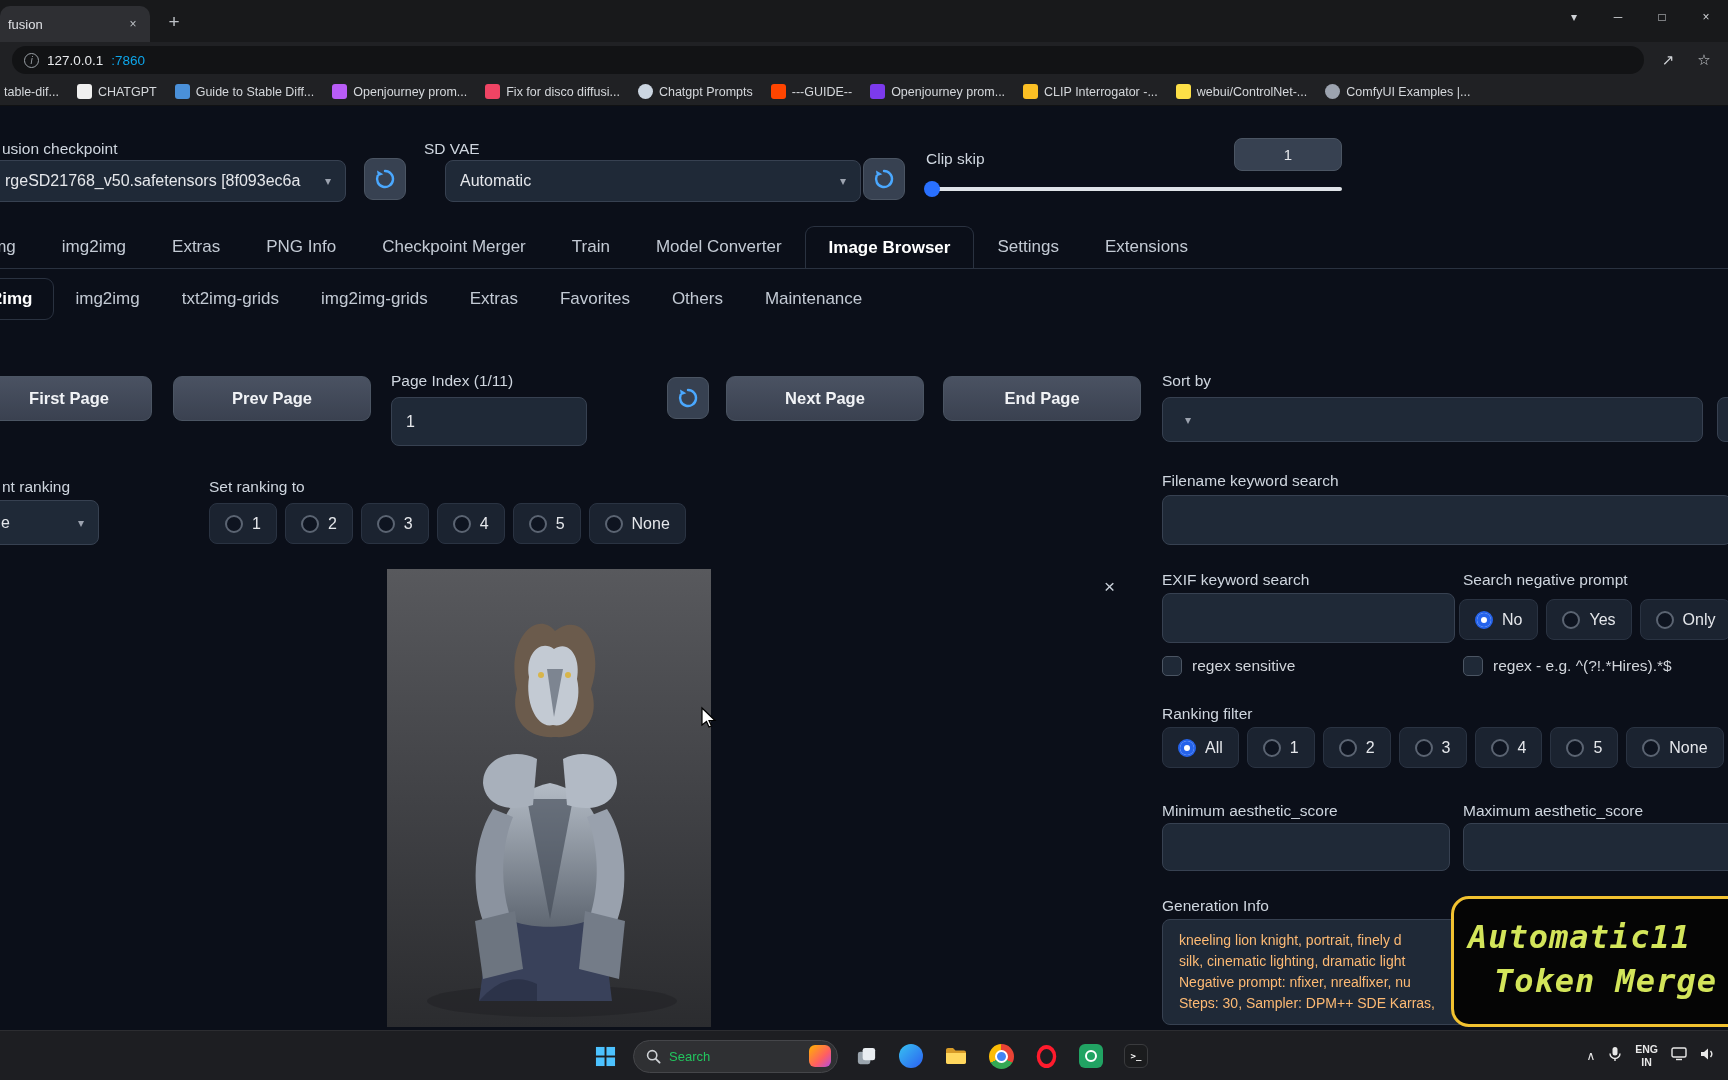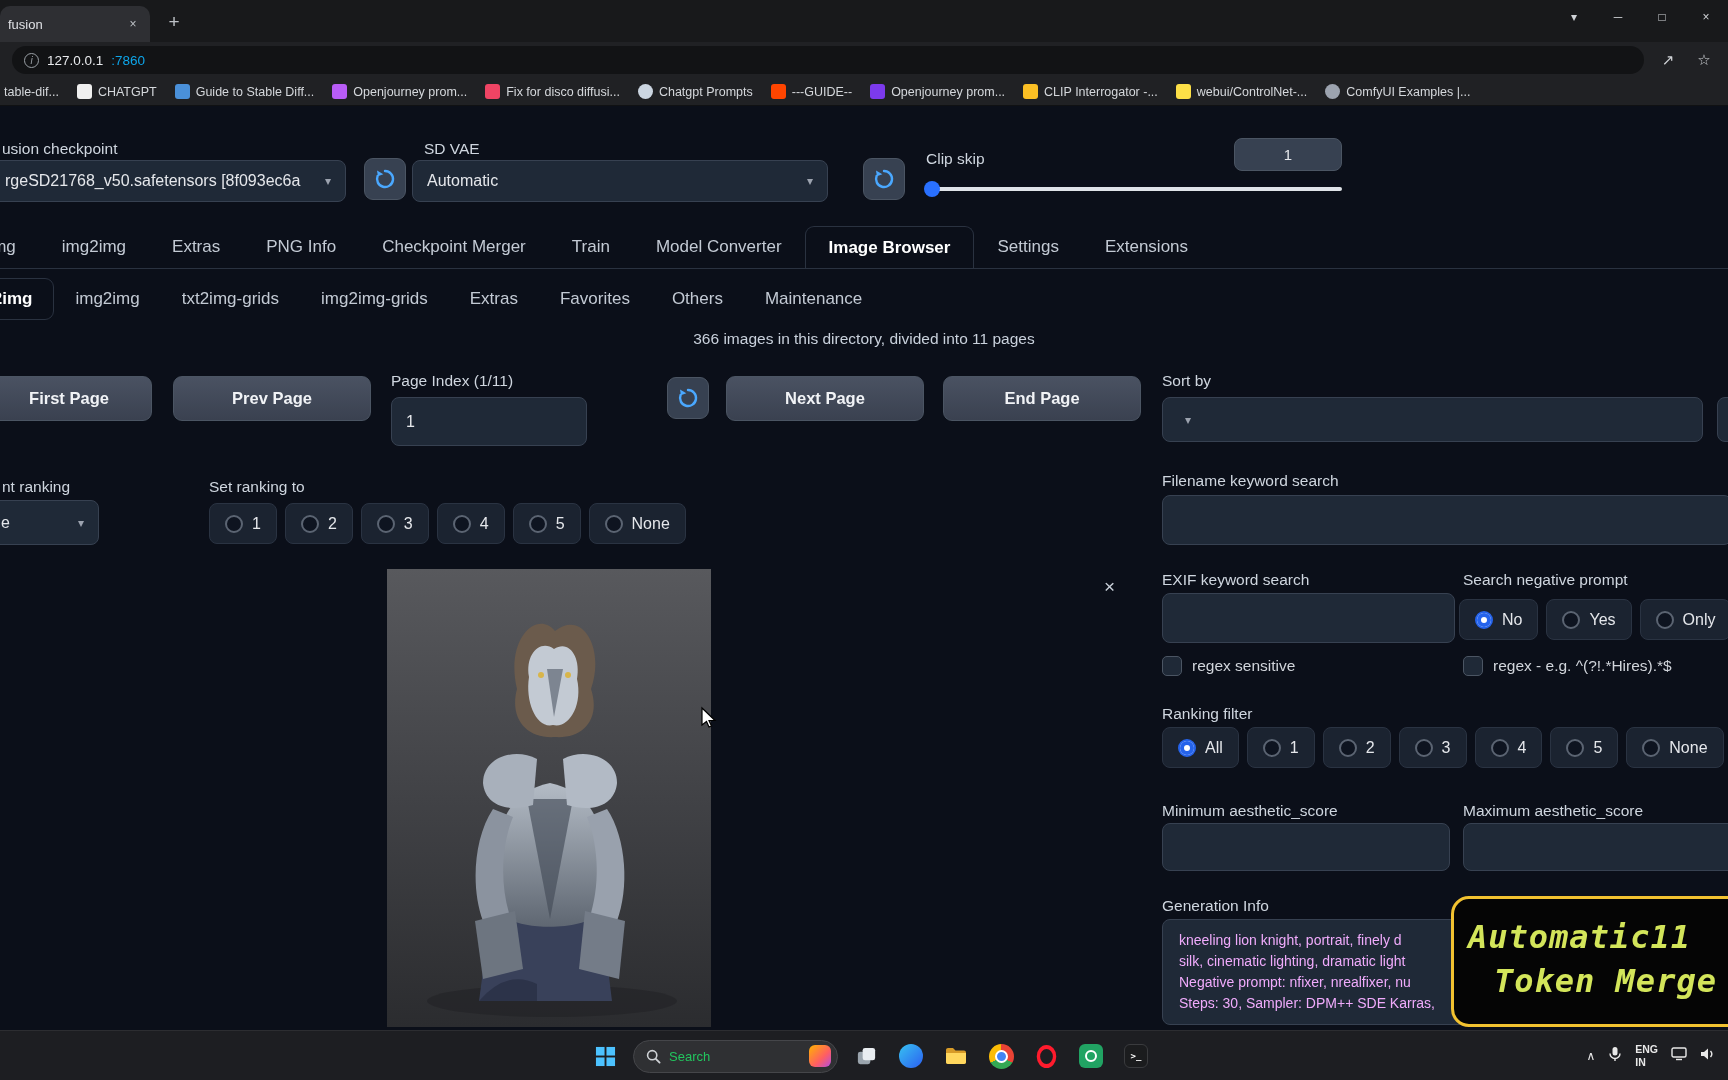--- a/index.html
+++ b/index.html
@@ -66,21 +66,21 @@
   #subtabs .strip{display:flex;margin-left:-50px;height:100%}
   .stab{padding:0 21px;display:flex;align-items:center;font-size:17px;color:#c3cad4;white-space:nowrap}
   .stab.sel{color:#fff;font-weight:700;border:1px solid #2a3240;border-radius:9px;background:#0b0f19}
 
   #summary{position:absolute;top:224px;left:0;width:1728px;text-align:center;font-size:15.5px;color:#c9d1dc}
 
   
   #clip-track{position:absolute;left:926px;top:81px;width:416px;height:4px;background:#dfe3e8;border-radius:2px}
   #clip-knob{position:absolute;left:-2px;top:-6px;width:16px;height:16px;border-radius:50%;background:#2970ff}
 
-  #gi-box{line-height:1.5;font-size:14px;color:#f0abfc;overflow:hidden}
+  #gi-box{line-height:1.5;font-size:14px;color:#fdba74;overflow:hidden}
   #gi-box .txt{white-space:pre-line;width:305px;padding:10px 0 0 2px}
 
   
   #overlay{position:absolute;left:1451px;top:790px;width:390px;height:131px;background:#050505;
            border:3px solid #f2c230;border-radius:18px;z-index:5;
            font-family:"DejaVu Sans Mono",monospace;font-style:italic;font-weight:800;
            color:#d3e55a;font-size:32px;line-height:44px;padding:16px 0 0 14px;letter-spacing:1px}
   #overlay .l2{padding-left:26px}
 
   
@@ -93,21 +93,21 @@
   #highlight{width:22px;height:22px;border-radius:6px;background:linear-gradient(135deg,#ffb300,#ff5e62 60%,#b24de0)}
   .copilot{width:24px;height:24px;border-radius:50%;background:linear-gradient(135deg,#37c2f1,#2b5ff1)}
   .chrome{width:25px;height:25px;border-radius:50%;background:conic-gradient(#ea4335 0 120deg,#34a853 120deg 240deg,#fbbc05 240deg 360deg);position:relative}
   .chrome::after{content:"";position:absolute;inset:6px;border-radius:50%;background:#4285f4;border:2.5px solid #fff}
   .opera{width:23px;height:23px;border-radius:50%;border:4.5px solid #ff1b2d;transform:scaleX(.85)}
   .greenapp{width:24px;height:24px;border-radius:6px;background:#21a363;position:relative}
   .greenapp::after{content:"";position:absolute;inset:6px;border-radius:50%;border:2.5px solid #fff}
   .term{width:24px;height:24px;border-radius:6px;background:#1b1c1e;border:1px solid #3a3b3e;color:#fff;
         font:700 9px "DejaVu Sans Mono",monospace;display:flex;align-items:center;justify-content:center}
   #tb-tray{position:absolute;right:12px;top:0;height:50px;display:flex;align-items:center;gap:13px;color:#e8e8e8}
-  #lang{display:flex;flex-direction:column;align-items:flex-start;font-size:10.5px;font-weight:700;line-height:1.2}
+  #lang{display:flex;flex-direction:column;align-items:center;font-size:10.5px;font-weight:700;line-height:1.2}
   #trayup{font-size:12px;color:#e8e8e8}
 
   #cursor{position:absolute;left:698px;top:706px;z-index:9}
 </style>
 </head>
 <body>
 
 <div id="root">
 
   <div id="tabbar">
@@ -188,21 +188,21 @@
       <span class="caret">▾</span>
     </div>
     <div class="abs tbtn" style="left:364px;top:52px">
       <svg width="22" height="22" viewBox="0 0 22 22">
           <path d="M11 3 A8 8 0 1 1 3.6 8" fill="none" stroke="#4aa8ff" stroke-width="2.4" stroke-linecap="round"></path>
           <path d="M3 2.5 L3.9 8.3 L9.4 6.2 Z" fill="#4aa8ff"></path>
         </svg>
     </div>
 
     <div class="abs lab" style="left:424px;top:34px">SD VAE</div>
-    <div class="abs dd" style="left:412px;top:54px;width:416px;height:42px">
+    <div class="abs dd" style="left:445px;top:54px;width:416px;height:42px">
       <span class="val">Automatic</span>
       <span class="caret">▾</span>
     </div>
     <div class="abs tbtn" style="left:863px;top:52px">
       <svg width="22" height="22" viewBox="0 0 22 22">
           <path d="M11 3 A8 8 0 1 1 3.6 8" fill="none" stroke="#4aa8ff" stroke-width="2.4" stroke-linecap="round"></path>
           <path d="M3 2.5 L3.9 8.3 L9.4 6.2 Z" fill="#4aa8ff"></path>
         </svg>
     </div>
 
@@ -233,21 +233,20 @@
         <div class="stab">img2img</div>
         <div class="stab">txt2img-grids</div>
         <div class="stab">img2img-grids</div>
         <div class="stab">Extras</div>
         <div class="stab">Favorites</div>
         <div class="stab">Others</div>
         <div class="stab">Maintenance</div>
       </div>
     </div>
 
-    <div id="summary">366 images in this directory, divided into 11 pages</div>
 
     <div class="abs gbtn" style="left:-14px;top:270px;width:166px;height:45px">First Page</div>
     <div class="abs gbtn" style="left:173px;top:270px;width:198px;height:45px">Prev Page</div>
     <div class="abs lab" style="left:391px;top:266px">Page Index (1/11)</div>
     <div class="abs inp" style="left:391px;top:291px;width:196px;height:49px">
       <span>1</span>
     </div>
     <div class="abs tbtn" style="left:667px;top:271px">
       <svg width="22" height="22" viewBox="0 0 22 22">
           <path d="M11 3 A8 8 0 1 1 3.6 8" fill="none" stroke="#4aa8ff" stroke-width="2.4" stroke-linecap="round"></path>

